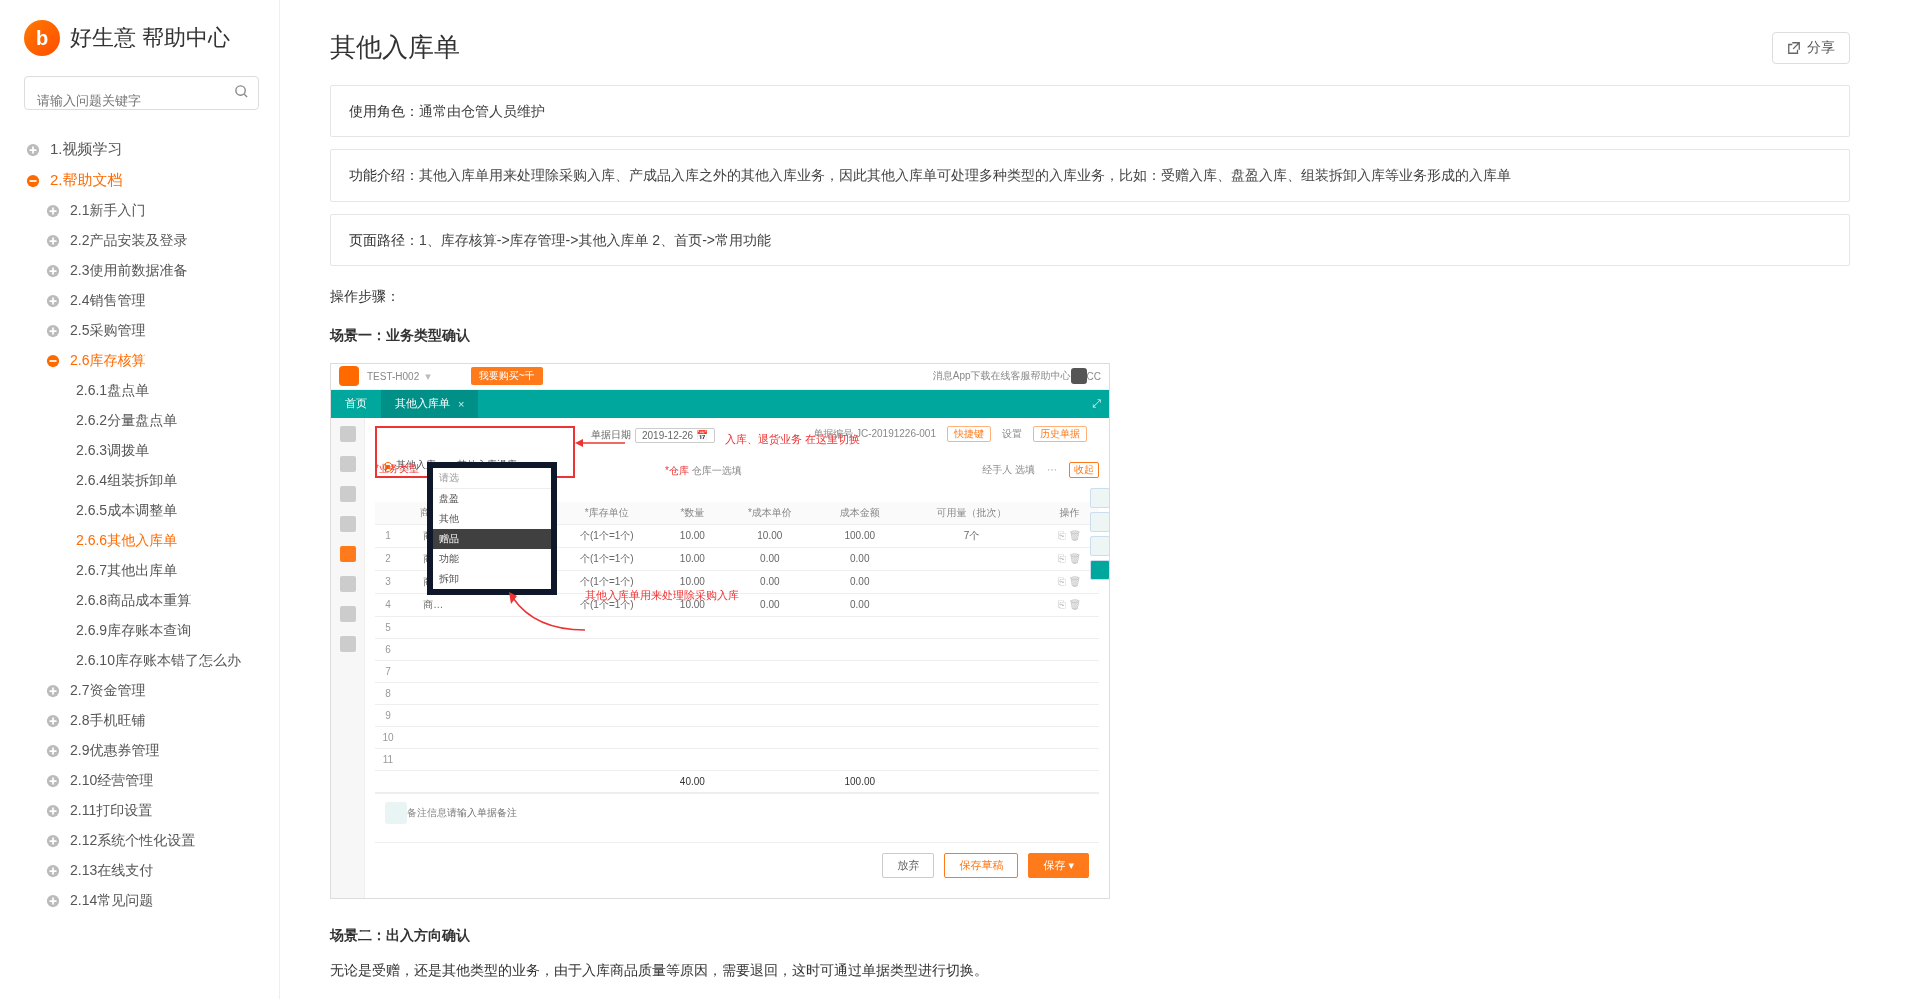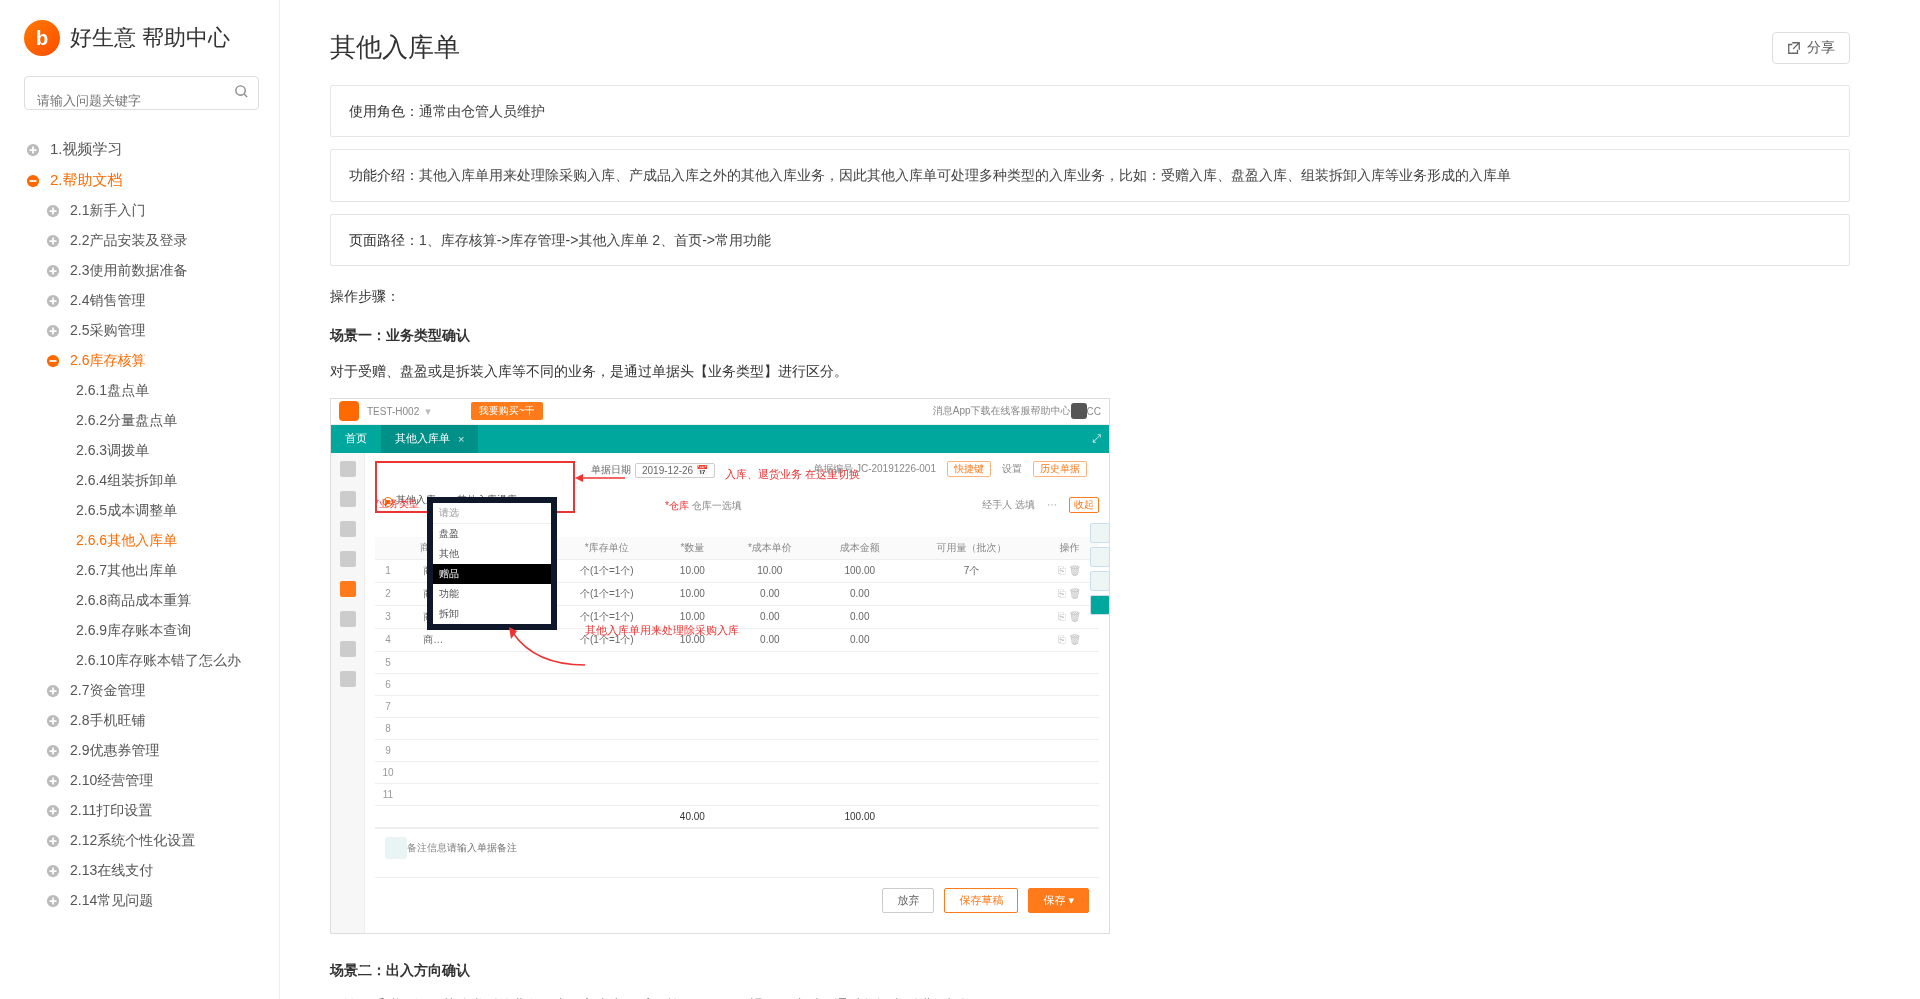--- a/index.html
+++ b/index.html
@@ -54,21 +54,21 @@
 .ss-date-box { border: 1px solid #ccc; padding: 1px 6px; border-radius: 2px; }
 .ss-redtxt { color: #e33; font-size: 11px; position: absolute; }
 .ss-arrow { position: absolute; color: #e33; }
 .ss-meta { position: absolute; right: 12px; top: 0; font-size: 10px; color: #888; display: flex; gap: 11px; align-items: center; }
 .ss-meta .pill { border: 1px solid #ffb37a; color: #ff7a1a; padding: 0 6px; border-radius: 2px; }
 .ss-row2 { margin-top: 12px; display: flex; align-items: center; gap: 8px; position: relative; }
 .ss-row2 .lbl2 { font-size: 10px; color: #e33; }
 .ss-dd { border: 6px solid #0f172a; width: 130px; position: relative; background:#fff; }
 .ss-dd-head { padding: 3px 6px; font-size: 10px; color: #999; border-bottom:1px solid #eee; }
 .ss-dd-item { padding: 3px 6px; font-size: 10px; color: #555; }
-.ss-dd-item.hl { background: #000000; color: #fff; }
+.ss-dd-item.hl { background: #404040; color: #fff; }
 .ss-row2-right { position: absolute; left: 290px; top: 2px; font-size: 10px; color: #888; display:flex; gap:30px;}
 .ss-row2-far { position: absolute; right: 0; top: 0; display: flex; gap: 12px; font-size: 10px; color: #888; align-items:center;}
 .ss-row2-far .badge { border:1px solid #ff7a1a; color:#ff7a1a; padding:0 4px; border-radius:2px;}
 .ss-table { margin-top: 6px; width: 100%; border-collapse: collapse; font-size: 10px; }
 .ss-table th, .ss-table td { border-bottom: 1px solid #eee; padding: 4px 6px; text-align: center; color: #666; height: 22px; }
 .ss-table th { background: #fafafa; color: #888; font-weight: normal; }
 .ss-table td.idx { color: #999; width: 26px; }
 .ss-foot { display: flex; justify-content: flex-end; gap: 10px; padding: 10px; border-top: 1px solid #eee; margin-top: 10px; }
 .ss-btn { padding: 4px 14px; border-radius: 2px; font-size: 11px; border: 1px solid #ccc; background: #fff; color: #666; }
 .ss-btn.outline { border-color: #ff7a1a; color: #ff7a1a; }
@@ -290,21 +290,20 @@
       </button>
     </div>
 
     <div class="info-card"><span class="lbl">使用角色：</span><span>通常由仓管人员维护</span></div>
     <div class="info-card"><span class="lbl">功能介绍：</span><span>其他入库单用来处理除采购入库、产成品入库之外的其他入库业务，因此其他入库单可处理多种类型的入库业务，比如：受赠入库、盘盈入库、组装拆卸入库等业务形成的入库单</span></div>
     <div class="info-card"><span class="lbl">页面路径：</span><span>1、库存核算-&gt;库存管理-&gt;其他入库单 2、首页-&gt;常用功能</span></div>
 
     <div class="steps">
       <p>操作步骤：</p>
       <p class="stitle">场景一：业务类型确认</p>
-      <p>对于受赠、盘盈或是拆装入库等不同的业务，是通过单据头【业务类型】进行区分。</p>
 
       <div class="screenshot">
         <div class="ss-top">
           <div class="ss-logo"></div>
           <span class="ss-top-txt">TEST-H002</span>
           <span style="margin-left:6px;color:#bbb">▾</span>
           <span class="ss-orange-btn">我要购买~千</span>
           <div class="ss-top-right">
             <span>消息</span>
             <span>App下载</span>

